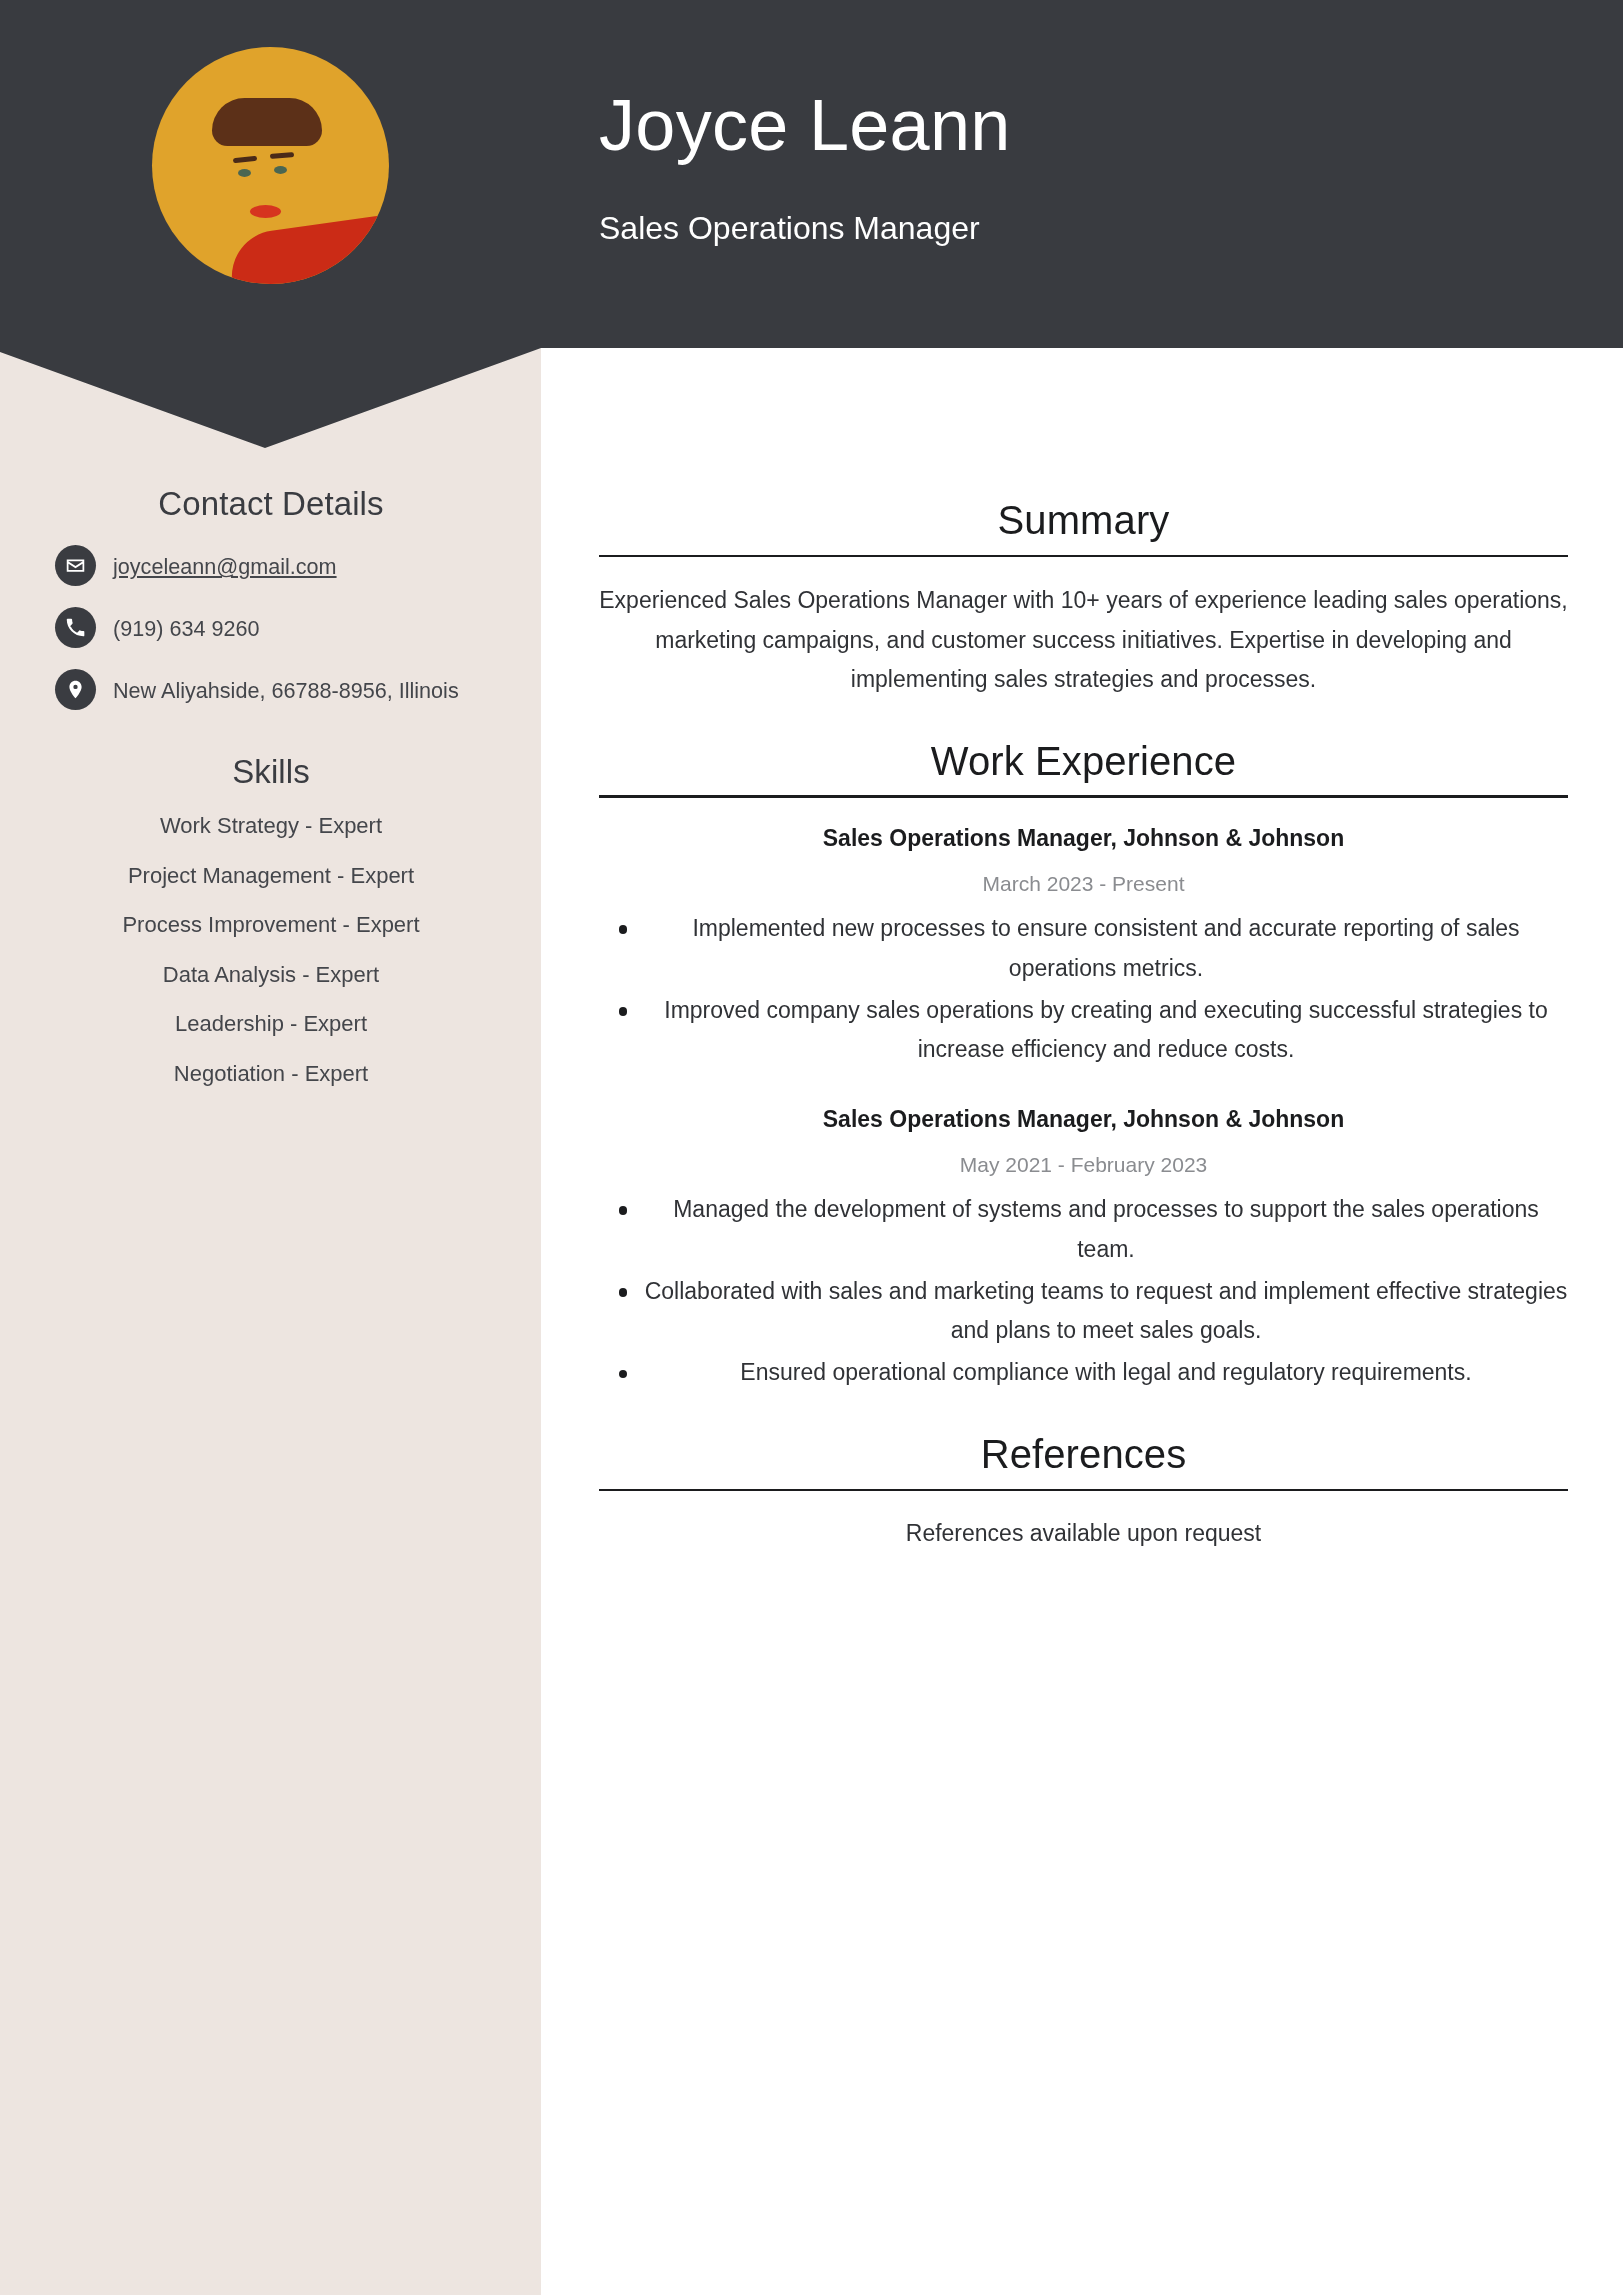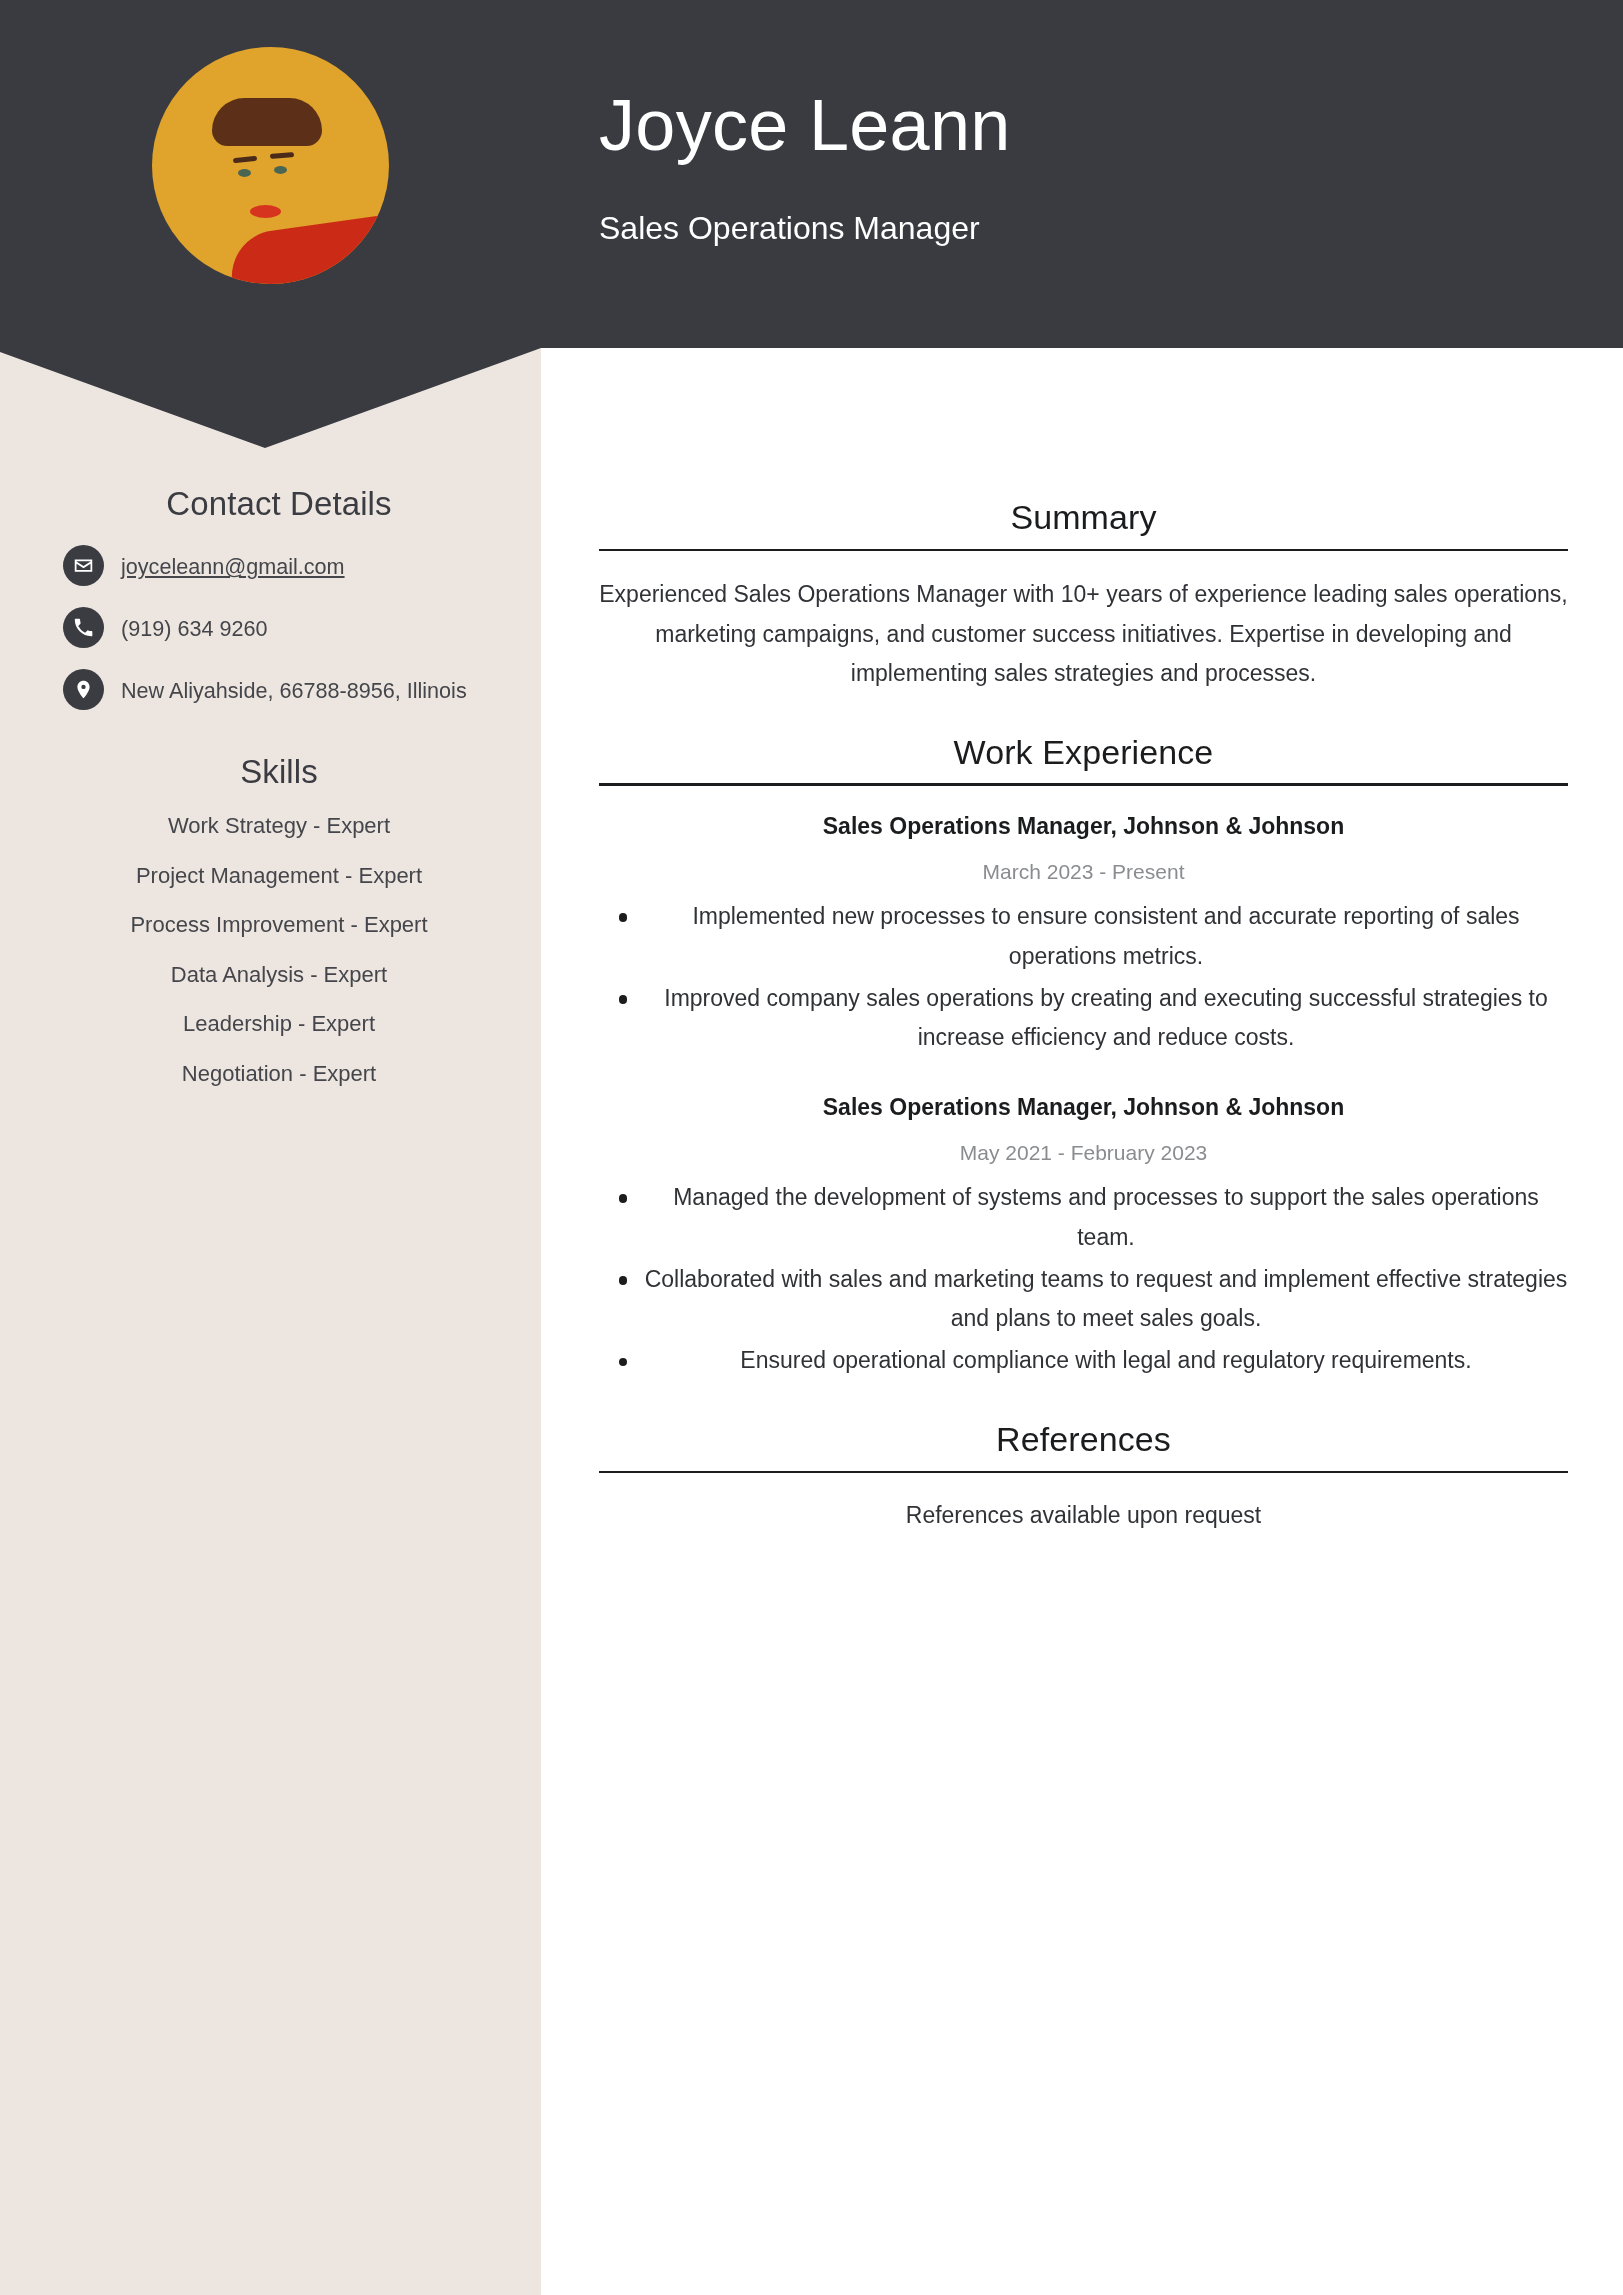--- a/index.html
+++ b/index.html
@@ -119,21 +119,21 @@
     font-size:32px;
     font-weight:400;
     color:#FFFFFF;
     white-space:nowrap;
     z-index:5;
   }
 
   
   .sidebar {
     position:absolute;
-    left:8px; top:485px;
+    left:0; top:485px;
     width:542px;
     padding:0 55px 0 55px;
     z-index:6;
   }
   .side-h2 {
     font-size:33px;
     font-weight:400;
     color:#3A3C41;
     margin-bottom:22px;
     letter-spacing:0.1px;
@@ -205,21 +205,21 @@
 
   
   .main {
     position:absolute;
     left:599px; top:498px;
     width:969px;
     z-index:6;
   }
   .sec { margin-bottom:39px; }
   .sec-title {
-    font-size:34px;
+    font-size:40px;
     font-weight:400;
     color:#1B1C1E;
     padding-bottom:11.8px;
     letter-spacing:0.1px;
   }
   .sec-rule {
     height:2.6px;
     background:#1B1C1E;
     margin-bottom:23.6px;
   }

